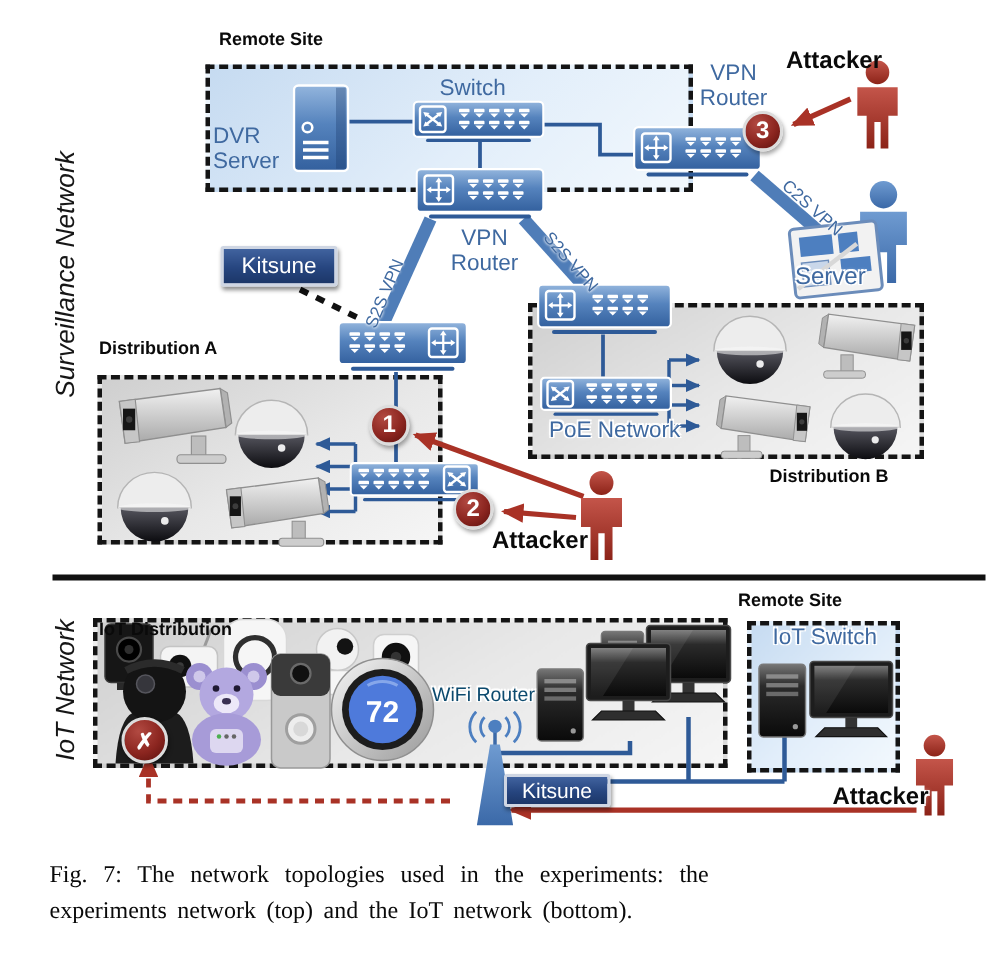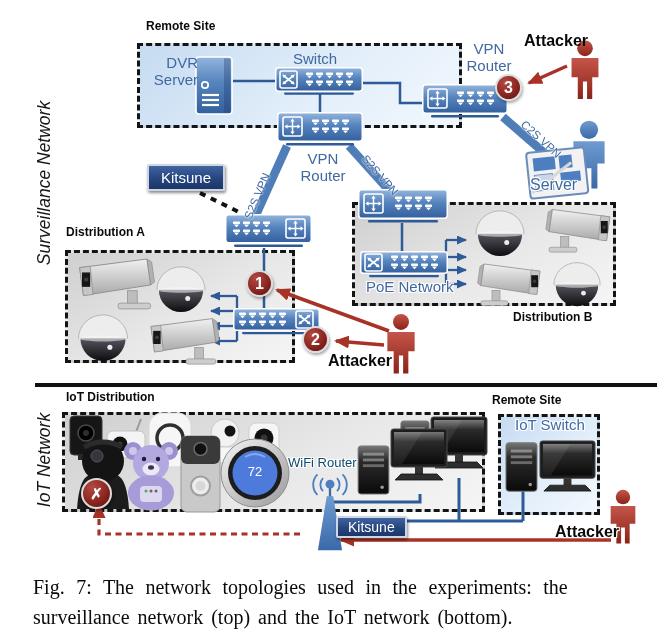--- a/index.html
+++ b/index.html
@@ -8,39 +8,39 @@
   .dashedbox{position:absolute;border:3px dashed #141414;box-sizing:border-box;z-index:1;}
   .bluefill{background:linear-gradient(135deg,#c6dbf1 0%,#e2eefa 55%,#f2f8fd 100%);}
   .grayfill{background:linear-gradient(150deg,#cf懂cfcf,#f3f3f3);background:linear-gradient(150deg,#cfcfcf 0%,#e8e8e8 55%,#f5f5f5 100%);}
   .wires{position:absolute;left:0;top:0;z-index:2;}
   .icon{position:absolute;z-index:3;}
   .lbl{position:absolute;z-index:5;font-size:15px;color:#0c4a6e;white-space:nowrap;line-height:1.12;}
   .bold{font-weight:bold;font-size:12px;color:#0a0a0a;}
   .blue{color:#3f69a0;}
   .halo{text-shadow:-1px -1px 0 #fff,1px -1px 0 #fff,-1px 1px 0 #fff,1px 1px 0 #fff,0 0 3px #fff;}
   .wrapc{white-space:normal;text-align:center;}
-  .wrapl{white-space:normal;text-align:right;}
+  .wrapl{white-space:normal;text-align:left;margin-top:28px;}
   .rot{position:absolute;z-index:4;font-size:11.5px;color:#3f69a0;white-space:nowrap;
        transform-origin:center;text-shadow:0 0 2px #fff,0 0 2px #fff;}
   .vlabel{position:absolute;z-index:5;font-style:italic;font-size:17.5px;color:#161616;
           white-space:nowrap;transform:translate(-50%,-50%) rotate(-90deg);}
   .badge{position:absolute;z-index:6;width:27px;height:27px;border-radius:50%;box-sizing:border-box;
          background:radial-gradient(circle at 35% 28%,#b24a42 0%,#8c2620 55%,#5a0f0c 100%);
          border:2px solid #dcdcdc;color:#fff;font-weight:bold;font-size:16px;
          display:flex;align-items:center;justify-content:center;box-shadow:1px 2px 3px rgba(0,0,0,.35);}
   .kitsune{position:absolute;z-index:6;background:linear-gradient(180deg,#41639f 0%,#26457f 55%,#1c3668 100%);
            color:#fff;font-weight:normal;border:2px solid #cfd6e3;border-radius:2px;
            box-shadow:1px 2px 3px rgba(0,0,0,.45);white-space:nowrap;box-sizing:border-box;}
   .divider{position:absolute;left:35px;top:383px;width:622px;height:3.5px;background:#111;z-index:5;}
   .cap{position:absolute;left:33px;top:572px;width:606px;z-index:5;
-       font-family:"Liberation Serif",serif;font-size:20px;color:#0a0a0a;line-height:1.5;}
+       font-family:"Liberation Serif",serif;font-size:16px;color:#0a0a0a;line-height:1.5;}
   .cap .l1{word-spacing:6.5px;}
   .cap .l2{word-spacing:3px;}
   .nesttemp{position:absolute;z-index:6;width:30px;text-align:center;color:#fff;
-            font-weight:normal;font-size:13px;}
+            font-weight:bold;font-size:20px;}
   .xbadge{width:31px;height:31px;font-size:15px;}
 </style>
 </head>
 <body>
 
 <div class="stage">
 
   <svg width="0" height="0" style="position:absolute" aria-hidden="true">
     <defs>
       <linearGradient id="gBlue" x1="0" y1="0" x2="0" y2="1">
@@ -430,32 +430,32 @@
   <div class="lbl bold" style="left:524px;top:32px;font-size:16px">Attacker</div>
   <div class="lbl blue halo" style="left:530px;top:176px;font-size:16px">Server</div>
   <div class="lbl bold" style="left:513px;top:311px">Distribution B</div>
   <div class="lbl bold" style="left:66px;top:226px">Distribution A</div>
   <div class="lbl blue halo" style="left:366px;top:279px">PoE Network</div>
   <div class="lbl bold halo" style="left:328px;top:352px;font-size:16px">Attacker</div>
   <div class="rot" style="left:257px;top:196px;transform:translate(-50%,-50%) rotate(-67deg)">S2S VPN</div>
   <div class="rot" style="left:380px;top:175px;transform:translate(-50%,-50%) rotate(49deg)">S2S VPN</div>
   <div class="rot" style="left:541px;top:139px;transform:translate(-50%,-50%) rotate(42deg)">C2S VPN</div>
 
-  <div class="lbl bold" style="left:66px;top:391px">IoT Distribution</div>
+  <div class="lbl bold" style="left:66px;top:413px">IoT Distribution</div>
   <div class="lbl halo" style="left:288px;top:456px;font-size:13px">WiFi Router</div>
   <div class="lbl bold" style="left:492px;top:394px">Remote Site</div>
   <div class="lbl blue halo" style="left:515px;top:417px">IoT Switch</div>
   <div class="lbl bold halo" style="left:555px;top:523px;font-size:16px">Attacker</div>
 
   <div class="kitsune" style="left:147px;top:164px;padding:3px 12px;font-size:15px">Kitsune</div>
   <div class="kitsune" style="left:336px;top:516px;padding:1px 10px;font-size:14px">Kitsune</div>
 
   <div class="badge" style="left:246px;top:270px">1</div>
   <div class="badge" style="left:302px;top:326px">2</div>
   <div class="badge" style="left:495px;top:74px">3</div>
   <div class="badge xbadge" style="left:81px;top:478px">✗</div>
 
   <div class="cap">
     <div class="l1">Fig. 7: The network topologies used in the experiments: the</div>
-    <div class="l2">surveillance network (top) and the IoT network (bottom).</div>
+    <div class="l2">experiments network (top) and the IoT network (bottom).</div>
   </div>
 
 </div>
 
 </body></html>

